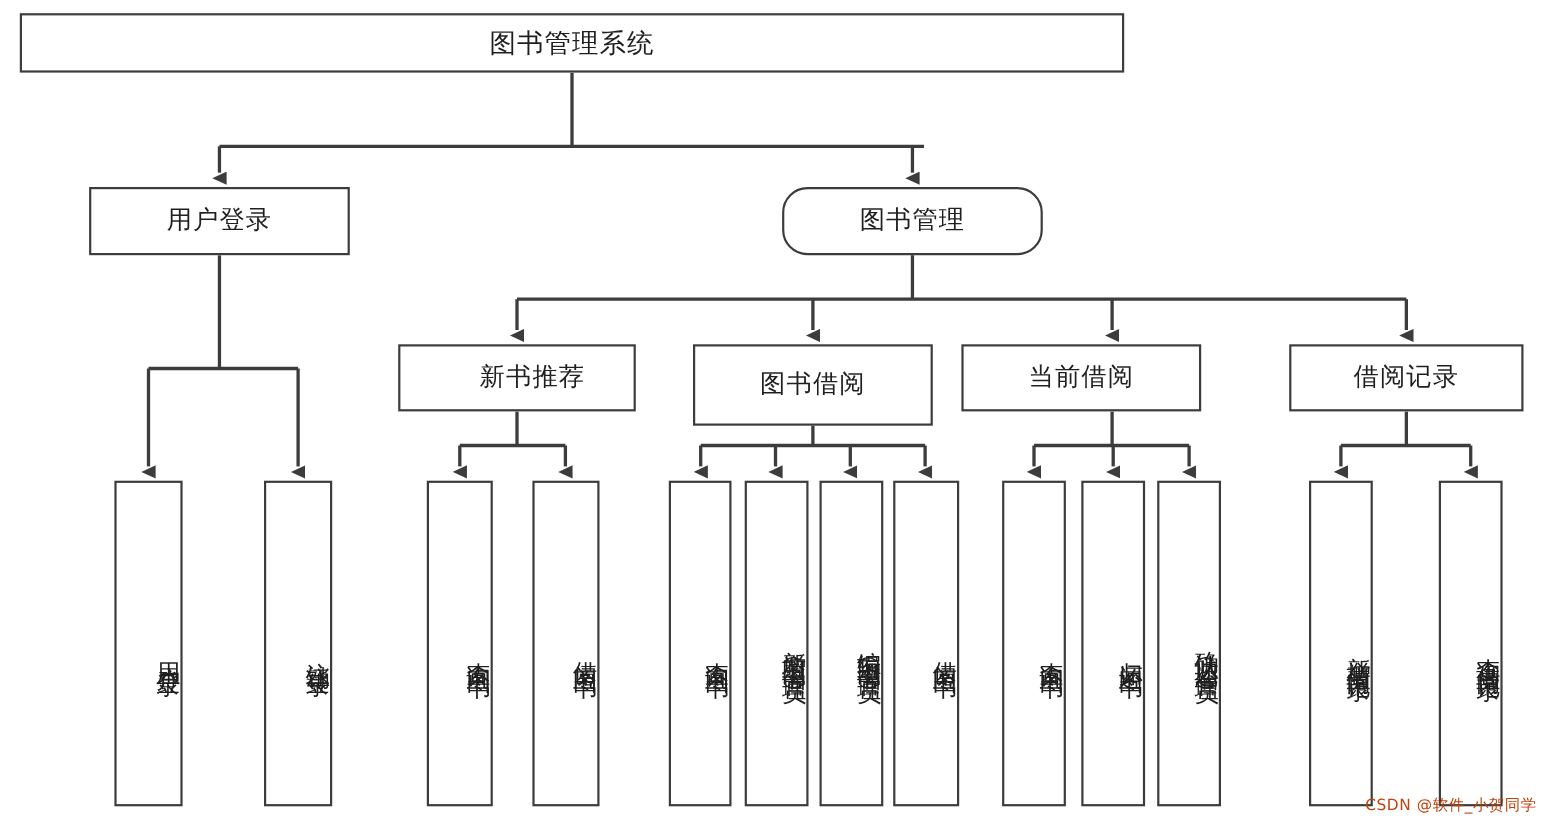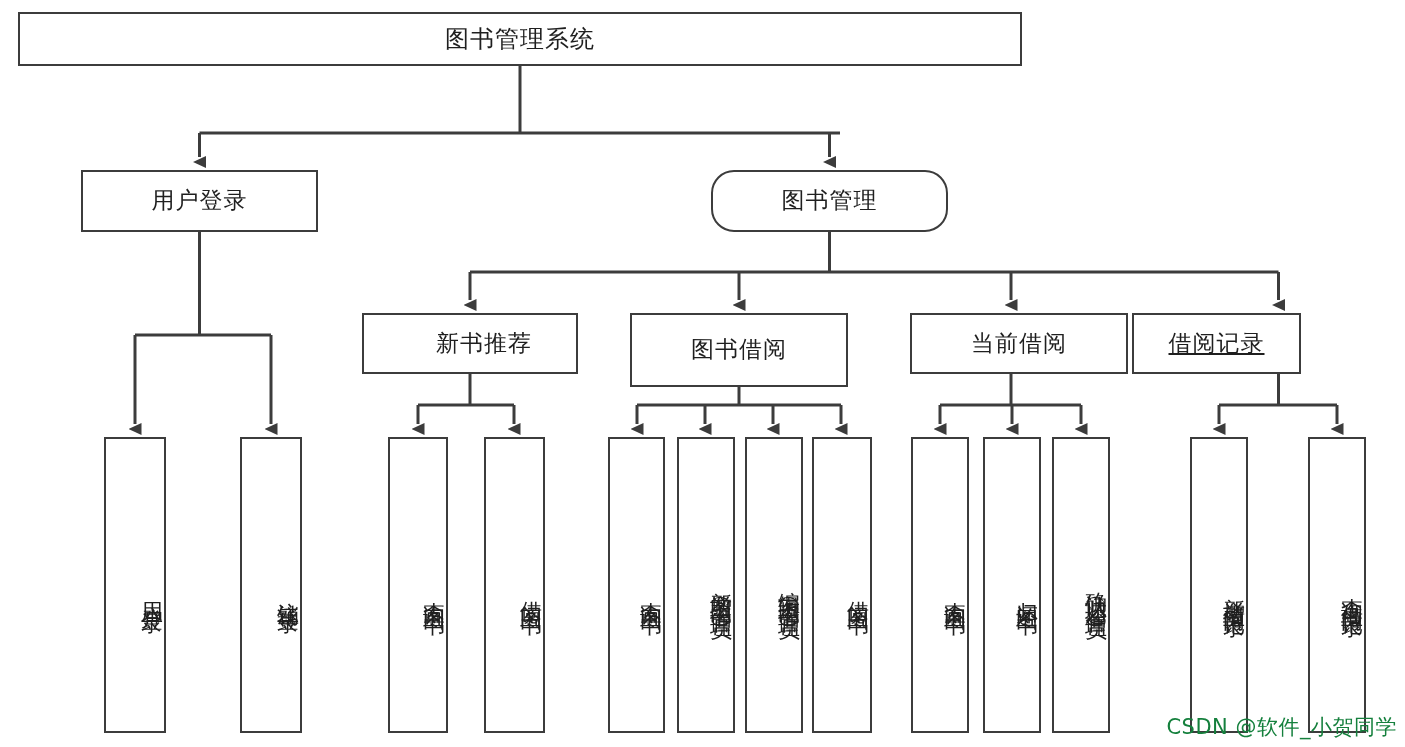--- a/index.html
+++ b/index.html
@@ -53,22 +53,22 @@
     line-height: 1.05;
     padding-top: 14px;
     align-items: flex-start;
     justify-content: center;
     white-space: nowrap;
   }
   #watermark {
     position: absolute;
     right: 8px;
     bottom: 6px;
-    font-size: 21px;
-    color: #15803d;
+    font-size: 14px;
+    color: #c2410c;
     letter-spacing: 0.5px;
     z-index: 5;
     user-select: none;
     white-space: nowrap;
   }
 </style>
 </head>
 <body>
 
 <div id="canvas">
@@ -123,22 +123,22 @@
     </g>
   </svg>
 
   <div class="node root horiz" style="left: 18px; top: 12px; width: 1004px; height: 54px; border-color: rgb(60, 60, 60);">图书管理系统</div>
 
   <div class="node horiz" style="left: 81px; top: 170px; width: 237px; height: 62px; border-color: rgb(60, 60, 60);">用户登录</div>
   <div class="node horiz" style="left: 711px; top: 170px; width: 237px; height: 62px; border-color: rgb(60, 60, 60); border-radius: 23px;">图书管理</div>
 
   <div class="node horiz" style="left: 362px; top: 313px; width: 216px; height: 61px; border-color: rgb(60, 60, 60); padding-left: 28px;">新书推荐</div>
   <div class="node horiz" style="left: 630px; top: 313px; width: 218px; height: 74px; border-color: rgb(60, 60, 60);">图书借阅</div>
-  <div class="node horiz" style="left: 910px; top: 313px; width: 218px; height: 61px; border-color: rgb(60, 60, 60);">当前借阅</div>
-  <div class="node horiz" style="left: 1132px; top: 313px; width: 169px; height: 61px; border-color: rgb(60, 60, 60); text-decoration: underline;">借阅记录</div>
+  <div class="node horiz" style="left: 874px; top: 313px; width: 218px; height: 61px; border-color: rgb(60, 60, 60);">当前借阅</div>
+  <div class="node horiz" style="left: 1172px; top: 313px; width: 213px; height: 61px; border-color: rgb(60, 60, 60);">借阅记录</div>
 
   <div class="node leaf" style="left: 104px; top: 437px; width: 62px; height: 296px; border-color: rgb(60, 60, 60);">用户登录</div>
   <div class="node leaf" style="left: 240px; top: 437px; width: 62px; height: 296px; border-color: rgb(60, 60, 60);">注销登录</div>
   <div class="node leaf" style="left: 388px; top: 437px; width: 60px; height: 296px; border-color: rgb(60, 60, 60);">查询图书</div>
   <div class="node leaf" style="left: 484px; top: 437px; width: 61px; height: 296px; border-color: rgb(60, 60, 60);">借阅图书</div>
   <div class="node leaf" style="left: 608px; top: 437px; width: 57px; height: 296px; border-color: rgb(60, 60, 60);">查询图书</div>
   <div class="node leaf" style="left: 677px; top: 437px; width: 58px; height: 296px; border-color: rgb(60, 60, 60);">新增图书（管理员）</div>
   <div class="node leaf" style="left: 745px; top: 437px; width: 58px; height: 296px; border-color: rgb(60, 60, 60);">编辑图书（管理员）</div>
   <div class="node leaf" style="left: 812px; top: 437px; width: 60px; height: 296px; border-color: rgb(60, 60, 60);">借阅图书</div>
   <div class="node leaf" style="left: 911px; top: 437px; width: 58px; height: 296px; border-color: rgb(60, 60, 60);">查询图书</div>

